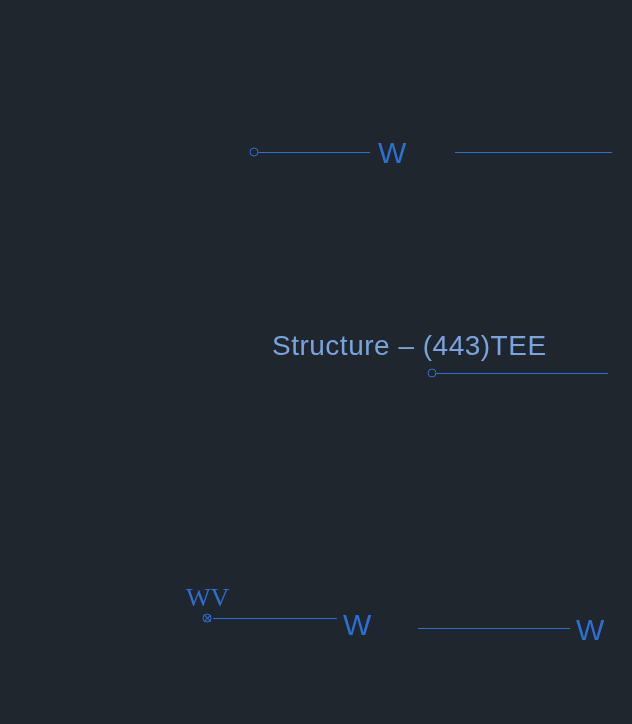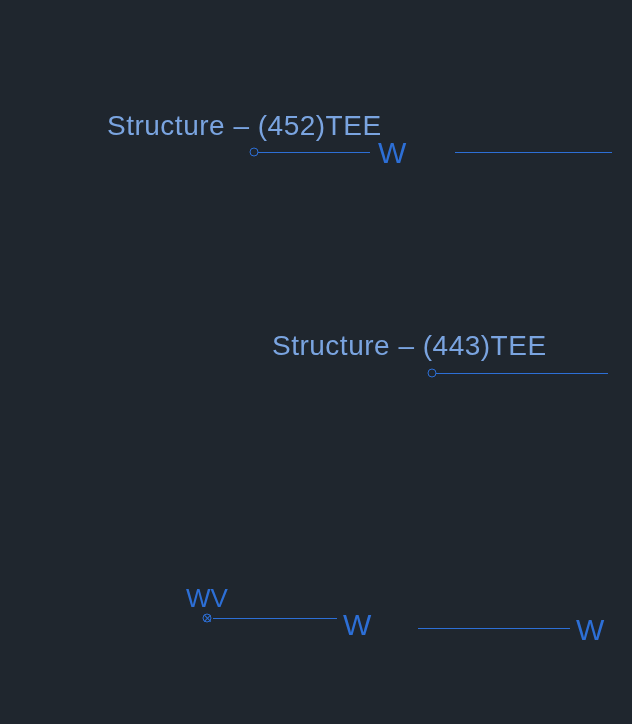--- a/index.html
+++ b/index.html
@@ -35,20 +35,21 @@
     font-size: 30px;
     font-weight: 300;
     line-height: 1;
   }
   .wv-mark {
     position: absolute;
     color: #2d6fd6;
     font-size: 26px;
     font-weight: 300;
     line-height: 1;
+    font-family: Liberation Serif, serif;
   }
   .node {
     position: absolute;
     width: 7px;
     height: 7px;
     border: 1.5px solid #2d6fd6;
     border-radius: 50%;
     background: transparent;
     transform: translate(-50%, -50%);
   }
@@ -63,21 +64,20 @@
     background: #2d6fd6;
   }
   .node-x::before { transform: translate(-50%, -50%) rotate(45deg); }
   .node-x::after  { transform: translate(-50%, -50%) rotate(-45deg); }
 </style>
 </head>
 <body>
 
 <div class="canvas">
 
-  <div class="label" style="left:107px; top:110px;">Structure – (452)TEE</div>
 
   <div class="node" style="left:254px; top:152px;"></div>
 
   <div class="line" style="left:258px; top:152px; width:112px;"></div>
 
   <div class="w-mark" style="left:378px; top:138px;">W</div>
 
   <div class="line" style="left:455px; top:152px; width:157px;"></div>
 
   <div class="label" style="left:272px; top:330px;">Structure – (443)TEE</div>

